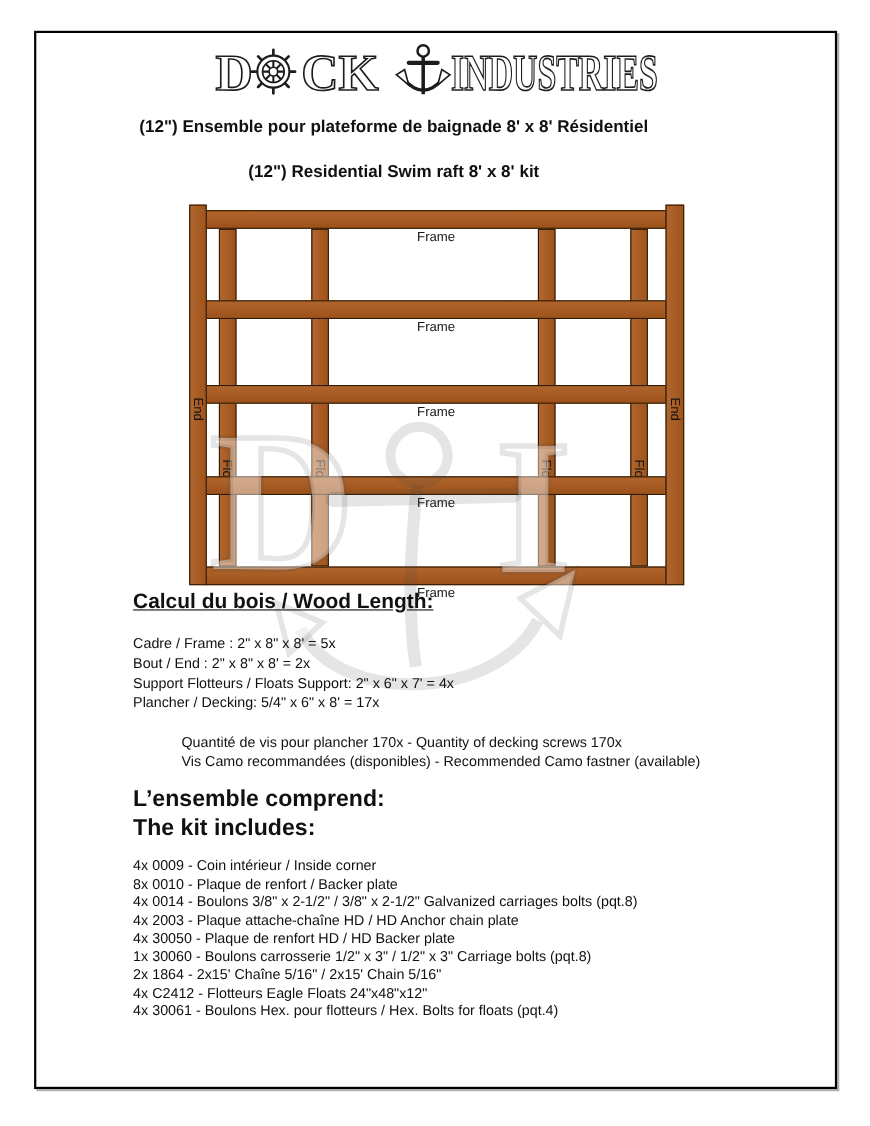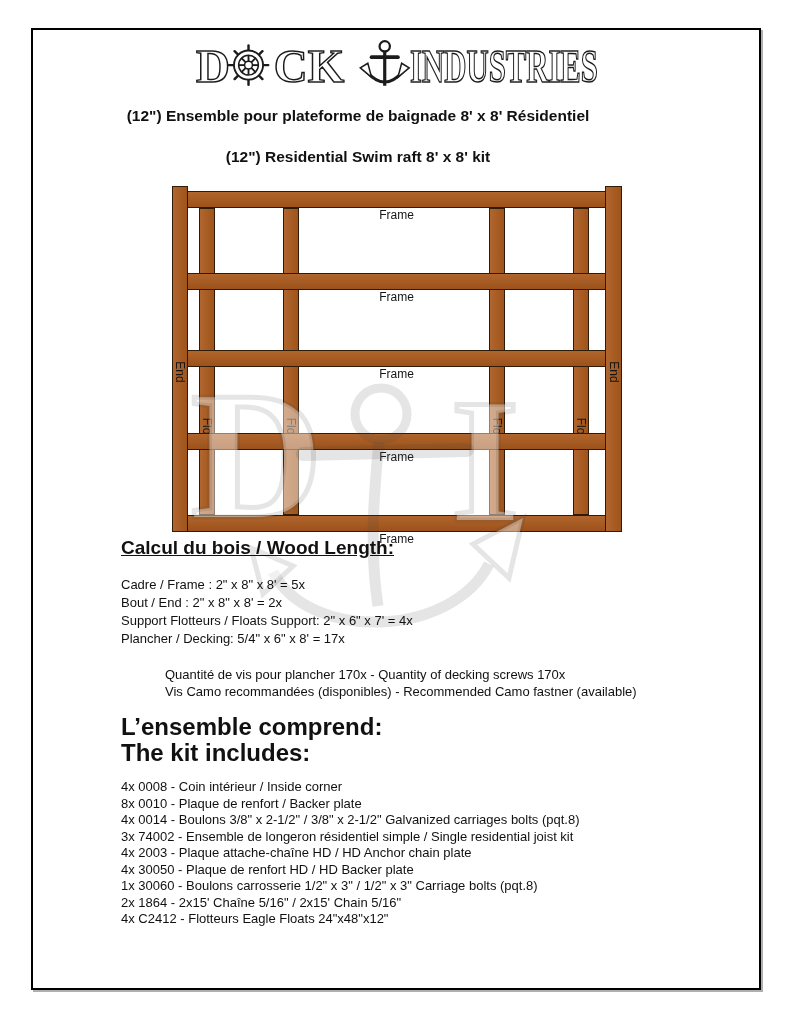--- a/index.html
+++ b/index.html
@@ -34,21 +34,21 @@
     white-space:nowrap; font-size:12px; color:#151515; }
   .vlabel-end { top:185px; }
   .vlabel-float { top:225px; }
   
   .watermark { position:absolute; left:118px; top:320px; z-index:4; pointer-events:none; }
   
   .section { position:absolute; left:88px; z-index:6; }
   .h1 { top:507px; font-size:19px; font-weight:bold; text-decoration:underline; }
   .wood-lines { top:546px; font-size:13px; line-height:18px; }
   .notes { top:636px; font-size:13px; line-height:17px;margin-left:44px; }
-  .h2 { top:684px; font-size:24px; font-weight:bold; line-height:26px; }
+  .h2 { top:684px; font-size:21px; font-weight:bold; line-height:26px; }
   .parts { top:749px; font-size:13px; line-height:16.5px; }
 </style>
 </head>
 <body>
 
 <div class="page">
 
   <div class="logo-wrap">
     <svg width="424" height="62" viewBox="0 0 450 66">
       <g font-family="'Liberation Serif',serif" font-weight="bold" font-size="50" fill="#ffffff" stroke="#1c1c1c" stroke-width="1.6">
@@ -153,24 +153,24 @@
     <div>Quantité de vis pour plancher 170x - Quantity of decking screws 170x</div>
     <div>Vis Camo recommandées (disponibles) - Recommended Camo fastner (available)</div>
   </div>
 
   <div class="section h2">
     <div>L’ensemble comprend:</div>
     <div>The kit includes:</div>
   </div>
 
   <div class="section parts">
-    <div>4x 0008 - Coin intérieur / Inside corner</div>
+    <div>4x 0009 - Coin intérieur / Inside corner</div>
     <div>8x 0010 - Plaque de renfort / Backer plate</div>
     <div>4x 0014 - Boulons 3/8" x 2-1/2" / 3/8" x 2-1/2" Galvanized carriages bolts (pqt.8)</div>
-    <div>3x 74002 - Ensemble de longeron résidentiel simple / Single residential joist kit</div>
     <div>4x 2003 - Plaque attache-chaîne HD / HD Anchor chain plate</div>
     <div>4x 30050 - Plaque de renfort HD / HD Backer plate</div>
     <div>1x 30060 - Boulons carrosserie 1/2" x 3" / 1/2" x 3" Carriage bolts (pqt.8)</div>
     <div>2x 1864 - 2x15' Chaîne 5/16" / 2x15' Chain 5/16"</div>
     <div>4x C2412 - Flotteurs Eagle Floats 24"x48"x12"</div>
+    <div>4x 30061 - Boulons Hex. pour flotteurs / Hex. Bolts for floats (pqt.4)</div>
   </div>
 
 </div>
 
 </body></html>

